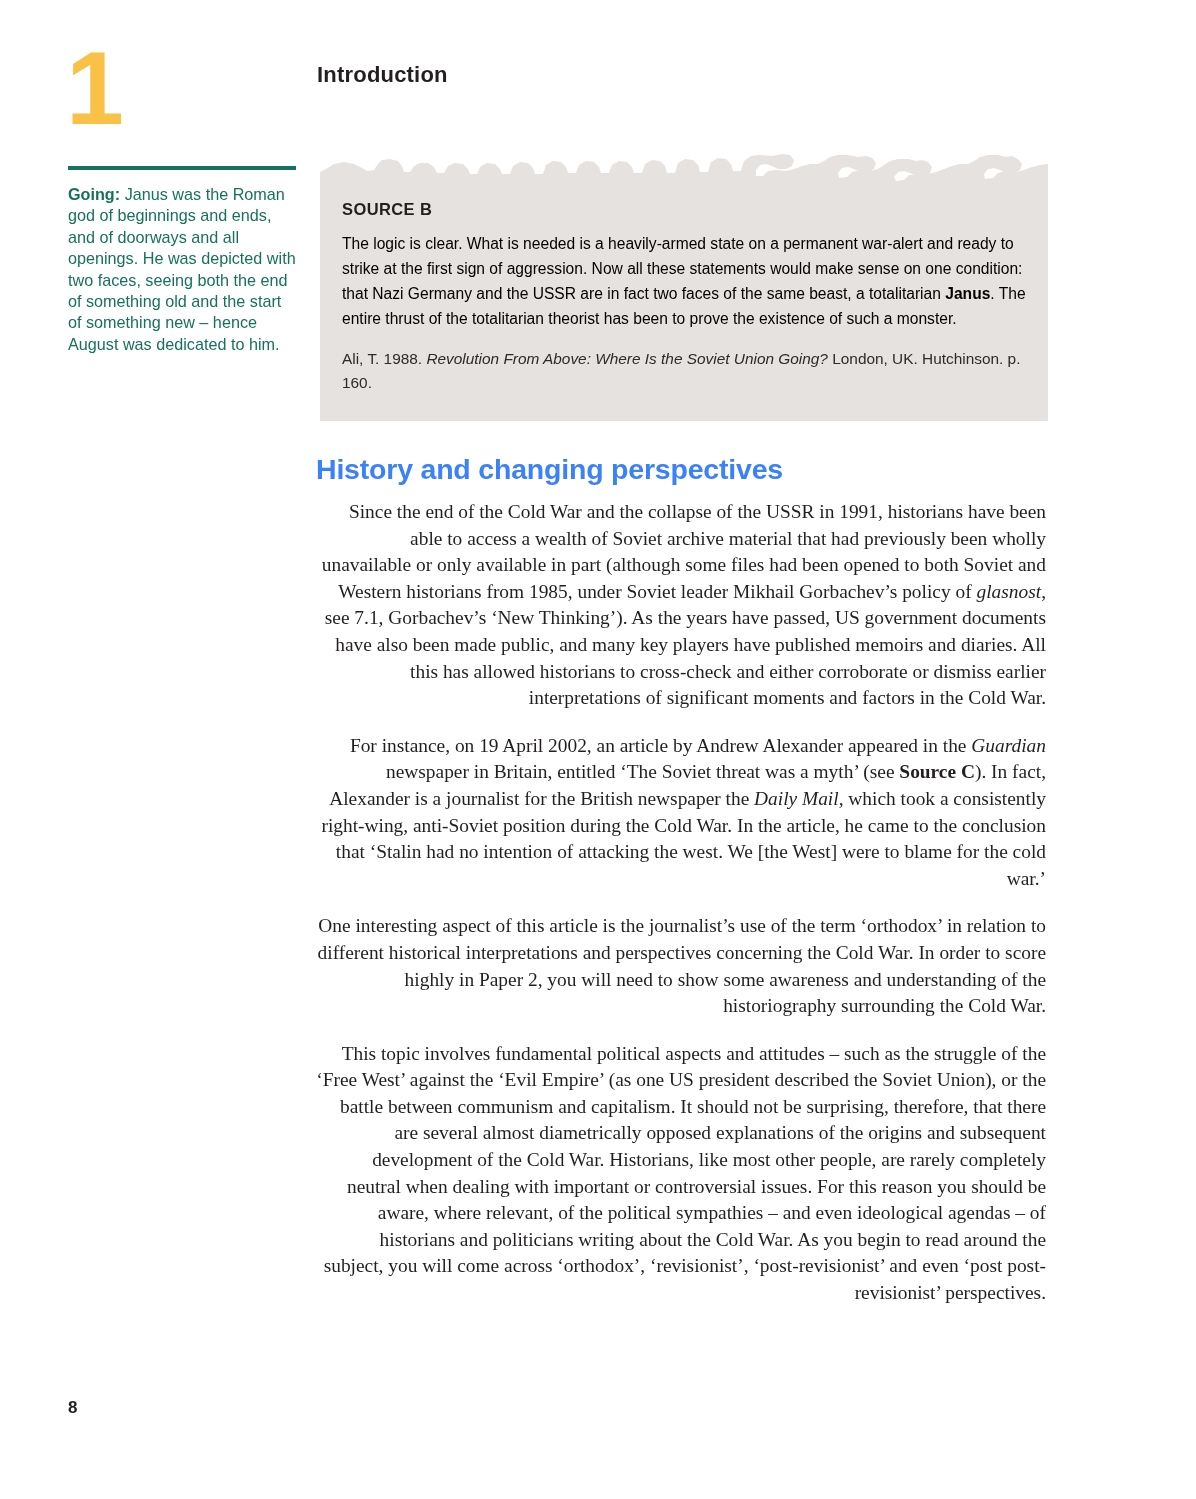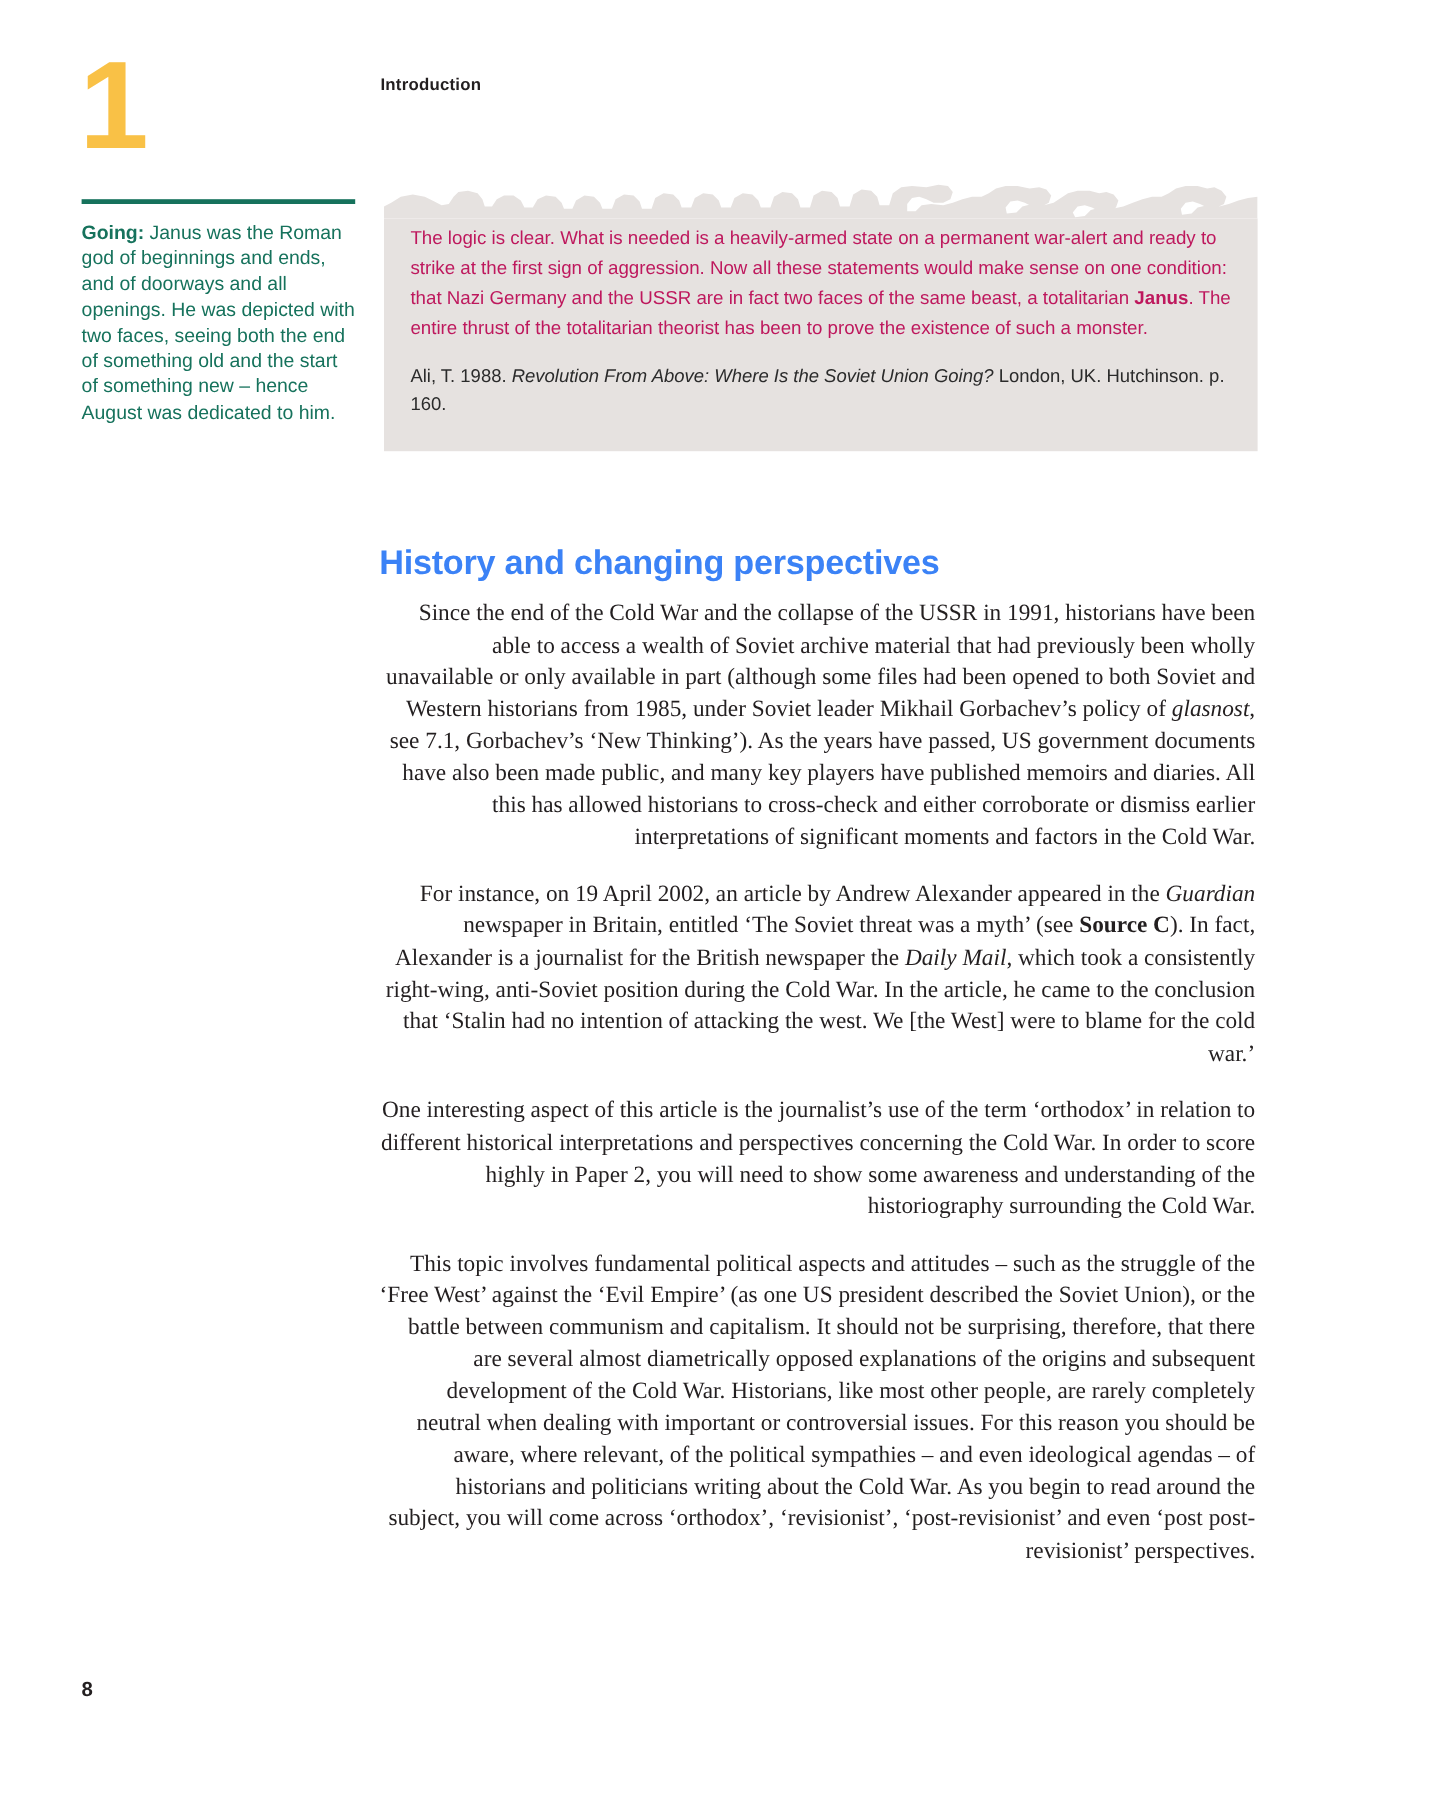--- a/index.html
+++ b/index.html
@@ -34,21 +34,21 @@
     letter-spacing: -2px;
   }
 
   
   .running-head {
     position: absolute;
     left: 317px;
     top: 62px;
     font-family: "Liberation Sans", sans-serif;
     font-weight: bold;
-    font-size: 14px;
+    font-size: 22px;
     color: #231f20;
     letter-spacing: 0.2px;
   }
 
   
   .sidebar {
     position: absolute;
     left: 68px;
     top: 166px;
     width: 228px;
@@ -90,21 +90,21 @@
     font-weight: bold;
     font-size: 16.5px;
     color: #231f20;
     letter-spacing: 0.4px;
     margin: 14px 0 12px 0;
   }
   .source-quote {
     font-family: "Liberation Sans", sans-serif;
     font-size: 15.6px;
     line-height: 25px;
-    color: #be185d;
+    color: #000000;
     margin: 0 0 16px 0;
   }
   .source-quote b {
     font-weight: bold;
   }
   .source-citation {
     font-family: "Liberation Sans", sans-serif;
     font-size: 15.4px;
     line-height: 24px;
     color: #2b2b2b;
@@ -164,20 +164,21 @@
   <div class="sidebar">
     <div class="sidebar-rule"></div>
     <div class="sidebar-text"><span class="sidebar-term">Going:</span><span> Janus was the Roman god of beginnings and ends, and of doorways and all openings. He was depicted with two faces, seeing both the end of something old and the start of something new – hence August was dedicated to him.</span></div>
   </div>
 
   <div class="source-box">
     <svg class="source-torn-edge" viewBox="0 0 728 30" preserveAspectRatio="none">
       <path fill="#e6e2e0" d="M0,30 L0,20 L6,17 L14,12 L24,10 L34,12 L42,16 L48,19 L54,18 L58,12 L62,8 L70,7 L78,9 L82,14 L84,20 L90,20 L94,14 L100,11 L108,11 L114,15 L117,21 L124,21 L128,14 L135,11 L143,12 L148,17 L150,22 L157,22 L160,15 L167,11 L175,12 L180,17 L182,22 L190,22 L193,14 L200,10 L208,11 L213,16 L215,22 L223,22 L226,13 L233,9 L241,10 L246,15 L248,21 L256,21 L259,13 L266,9 L274,10 L279,15 L281,21 L289,21 L292,13 L299,9 L307,10 L312,15 L314,21 L322,21 L325,12 L332,8 L340,9 L345,14 L347,21 L355,21 L358,11 L365,7 L373,8 L378,13 L380,20 L388,20 L391,10 L398,6 L406,7 L411,12 L413,19 L421,19 L424,9 L431,4 L440,3 L452,4 L462,2 L470,3 L474,8 L472,14 L466,17 L458,17 L452,14 L446,12 L440,13 L436,18 L436,24 L443,24 L448,19 L456,18 L466,19 L474,17 L482,14 L490,12 L498,12 L504,9 L510,5 L518,3 L528,3 L538,5 L546,4 L552,6 L556,11 L554,17 L548,20 L540,20 L534,17 L528,15 L522,16 L518,21 L519,26 L527,25 L532,20 L540,18 L550,19 L558,17 L564,13 L570,9 L578,7 L588,7 L596,9 L602,8 L608,10 L612,15 L610,21 L604,24 L596,24 L590,21 L584,19 L578,20 L574,25 L576,29 L584,28 L589,23 L597,21 L607,22 L616,20 L624,17 L632,14 L640,12 L648,12 L654,9 L660,5 L668,3 L678,3 L686,5 L692,4 L698,7 L702,12 L700,18 L694,21 L686,21 L680,18 L674,16 L668,17 L664,22 L665,27 L673,26 L678,21 L686,19 L696,20 L704,18 L712,15 L720,13 L728,12 L728,30 Z"></path>
     </svg>
     <div class="source-body">
+      <div class="source-label">SOURCE B</div>
       <p class="source-quote"><span>The logic is clear. What is needed is a heavily-armed state on a permanent war-alert and ready to strike at the first sign of aggression. Now all these statements would make sense on one condition: that Nazi Germany and the USSR are in fact two faces of the same beast, a totalitarian </span><b>Janus</b><span>. The entire thrust of the totalitarian theorist has been to prove the existence of such a monster.</span></p>
       <p class="source-citation"><span>Ali, T. 1988. </span><i>Revolution From Above: Where Is the Soviet Union Going?</i><span> London, UK. Hutchinson. p. 160.</span></p>
     </div>
   </div>
 
   <div class="main-col">
     <h2 class="section-heading">History and changing perspectives</h2>
 
     <p class="body-par"><span>Since the end of the Cold War and the collapse of the USSR in 1991, historians have been able to access a wealth of Soviet archive material that had previously been wholly unavailable or only available in part (although some files had been opened to both Soviet and Western historians from 1985, under Soviet leader Mikhail Gorbachev’s policy of </span><i>glasnost</i><span>, see 7.1, Gorbachev’s ‘New Thinking’). As the years have passed, US government documents have also been made public, and many key players have published memoirs and diaries. All this has allowed historians to cross-check and either corroborate or dismiss earlier interpretations of significant moments and factors in the Cold War.</span></p>
 

